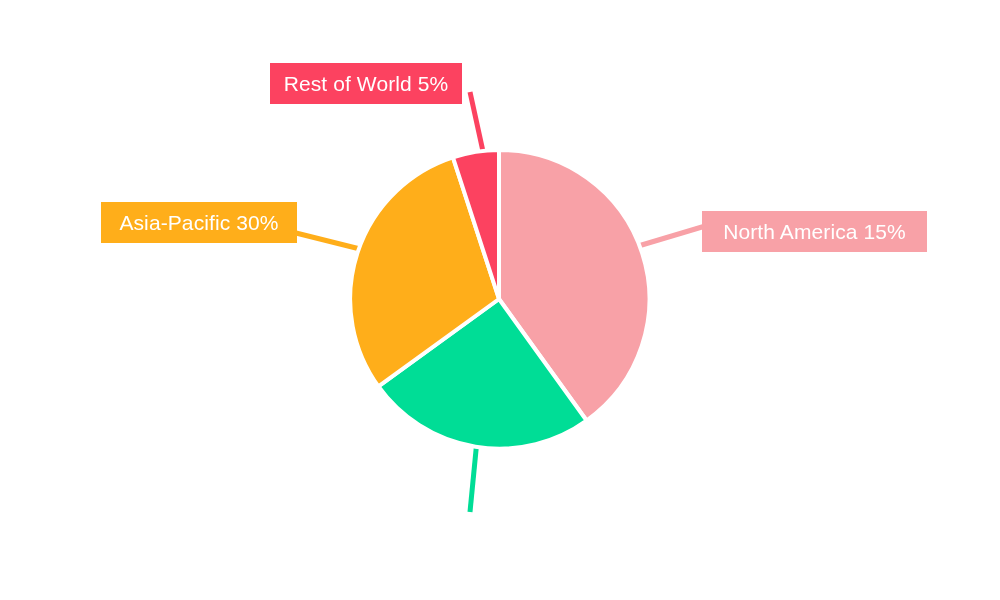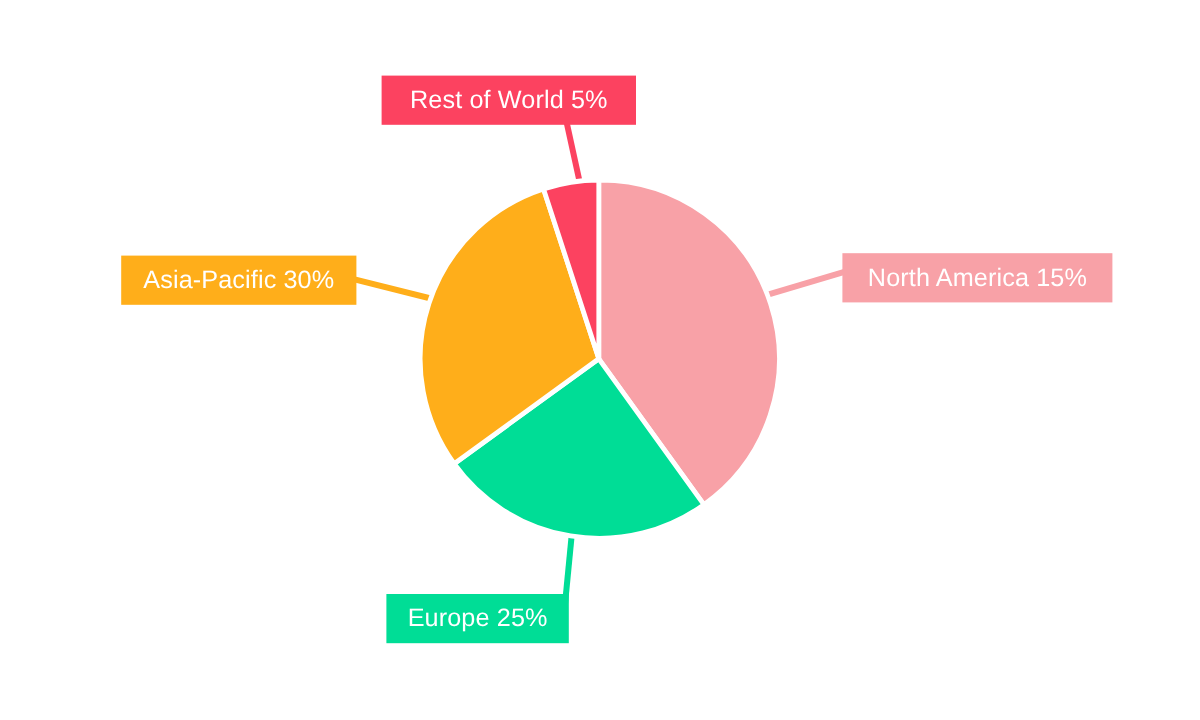--- a/index.html
+++ b/index.html
@@ -40,36 +40,35 @@
     line-height: 1;
   }
   #label-north-america {
     left: 702px;
     top: 211px;
     width: 225px;
     height: 41px;
   }
   #label-asia-pacific {
     left: 101px;
-    top: 213px;
+    top: 202px;
     width: 196px;
     height: 41px;
   }
   #label-europe {
     left: 322px;
     top: 495px;
     width: 152px;
     height: 41px;
   }
   #label-rest-of-world {
     left: 270px;
     top: 63px;
-    width: 212px;
+    width: 192px;
     height: 41px;
-    margin-left: 48px;
   }
 </style>
 </head>
 <body>
 
 <div id="chart-root">
 
   <svg id="pie-svg" viewBox="0 0 1000 600">
 
     <line x1="635" y1="247" x2="712" y2="224" stroke="#F8A1A7" stroke-width="5" stroke-linecap="butt"></line>
@@ -81,19 +80,18 @@
 
     <path d="M 499 299 L 586.58 420.54 A 149 149 0 0 1 378.44 386.44 Z" fill="#00DD96" stroke="#ffffff" stroke-width="4" stroke-linejoin="round"></path>
 
     <path d="M 499 299 L 378.44 386.44 A 149 149 0 0 1 452.95 157.42 Z" fill="#FFAE1A" stroke="#ffffff" stroke-width="4" stroke-linejoin="round"></path>
 
     <path d="M 499 299 L 452.95 157.42 A 149 149 0 0 1 499 150 Z" fill="#FC4260" stroke="#ffffff" stroke-width="4" stroke-linejoin="round"></path>
   </svg>
 
   <div class="callout-label" id="label-north-america" style="background:#F8A1A7;">North America 15%</div>
 
-  <div class="callout-label" id="label-europe" style="background:#00DD96;">Europe 25%</div>
 
   <div class="callout-label" id="label-asia-pacific" style="background:#FFAE1A;">Asia-Pacific 30%</div>
 
   <div class="callout-label" id="label-rest-of-world" style="background:#FC4260;">Rest of World 5%</div>
 
 </div>
 
 </body></html>

